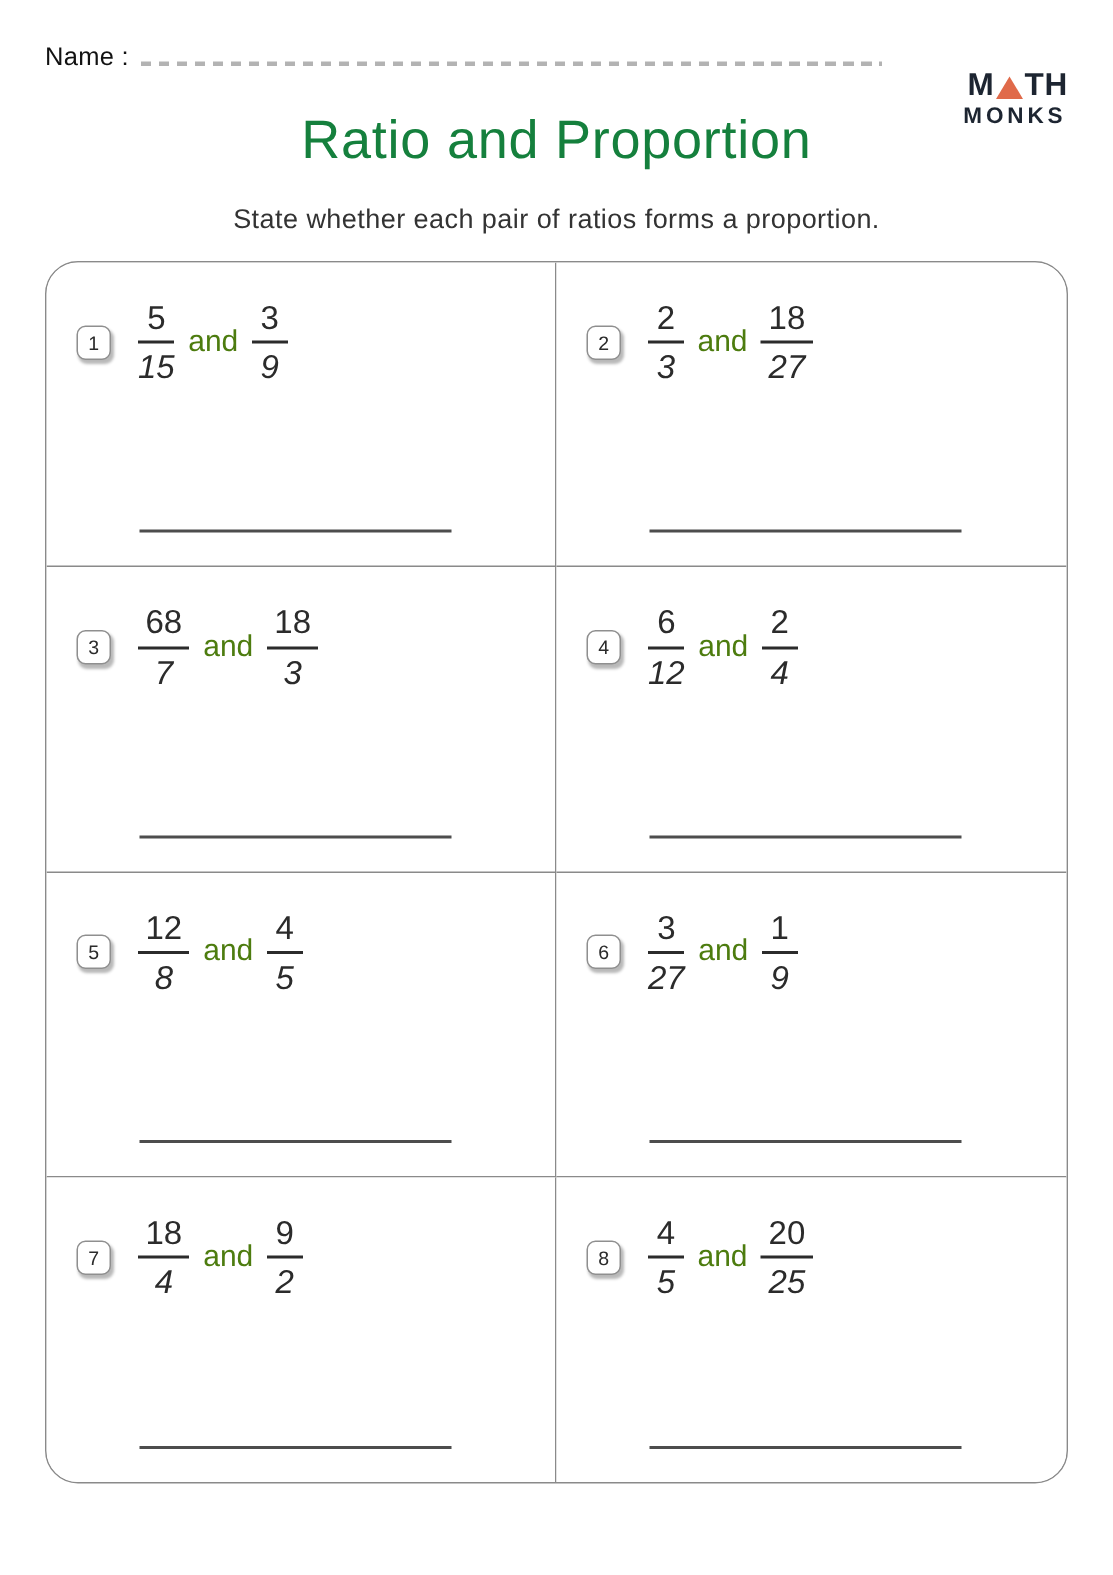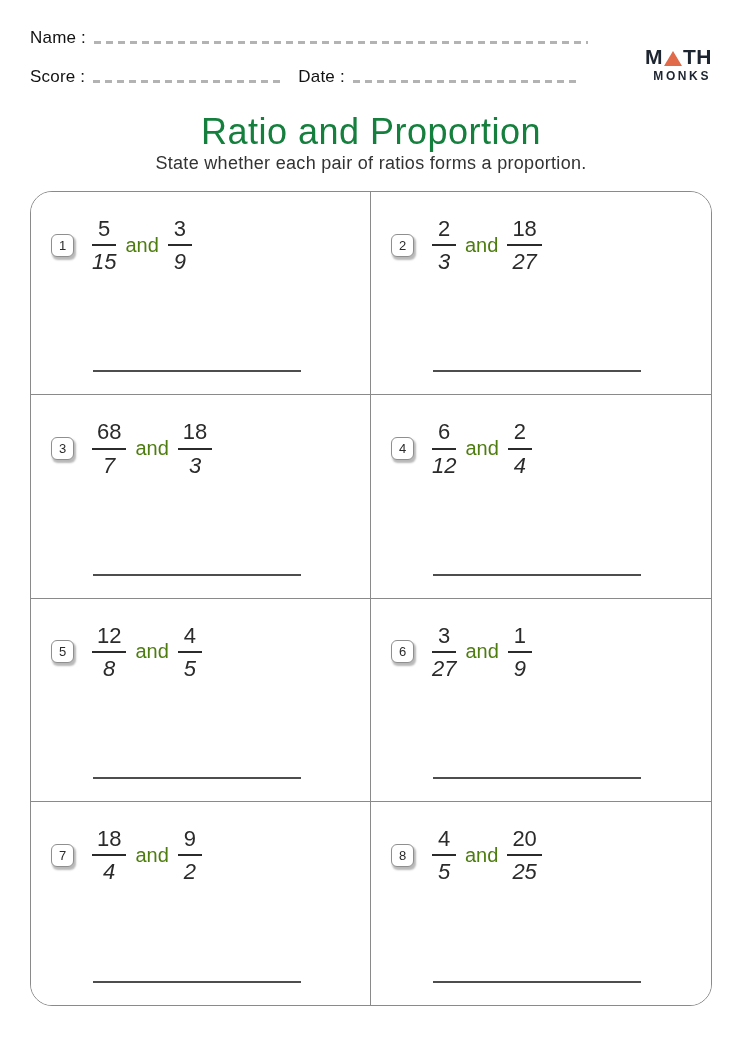--- a/index.html
+++ b/index.html
@@ -56,38 +56,38 @@
   }
   .triangle {
     display: inline-block;
     width: 0; height: 0;
     border-left: 9px solid transparent;
     border-right: 9px solid transparent;
     border-bottom: 15px solid #e06a4a;
     margin: 0 1px 1px 1px;
   }
   .logo-bottom {
-    font-size: 12px;
+    font-size: 15px;
     font-weight: bold;
     letter-spacing: 2.6px;
     margin-top: 3px;
     padding-right: 1px;
   }
 
   
   .title {
     margin-top: 24px;
     text-align: center;
     font-size: 36px;
     font-weight: 500;
     letter-spacing: 0.5px;
     color: #15803d;
   }
   .instruction {
-    margin-top: 0;
+    margin-top: 22px;
     text-align: center;
     font-size: 18px;
     letter-spacing: 0.3px;
     color: #333333;
   }
 
   
   .grid {
     margin-top: 17px;
     width: 682px;
@@ -161,30 +161,20 @@
 </head>
 <body>
 
 <div class="page">
 
   <div class="hdr-field name-row">
     <span class="hdr-label">Name :</span>
     <span class="dashline name-line"></span>
   </div>
 
-  <div class="score-row">
-    <div class="hdr-field">
-      <span class="hdr-label">Score :</span>
-      <span class="dashline score-line"></span>
-    </div>
-    <div class="date-group">
-      <span class="hdr-label">Date :</span>
-      <span class="dashline date-line"></span>
-    </div>
-  </div>
 
   <div class="logo">
     <div class="logo-top">
       <span>M</span>
       <span class="triangle" style="border-bottom-color: rgb(224, 106, 74);"></span>
       <span>TH</span>
     </div>
     <div class="logo-bottom">MONKS</div>
   </div>
 

